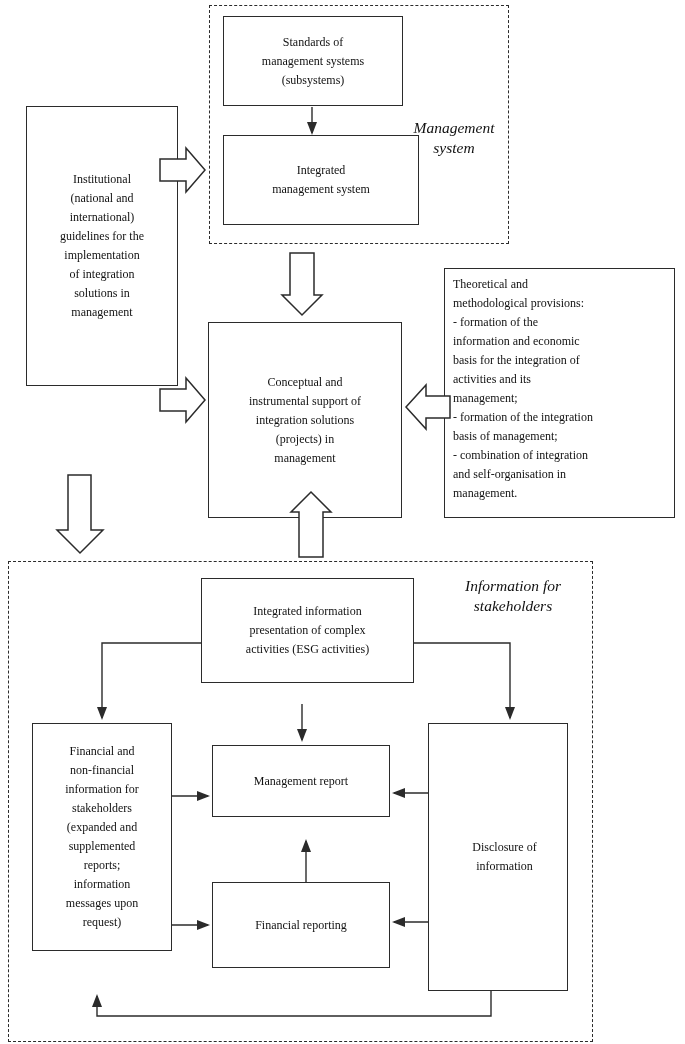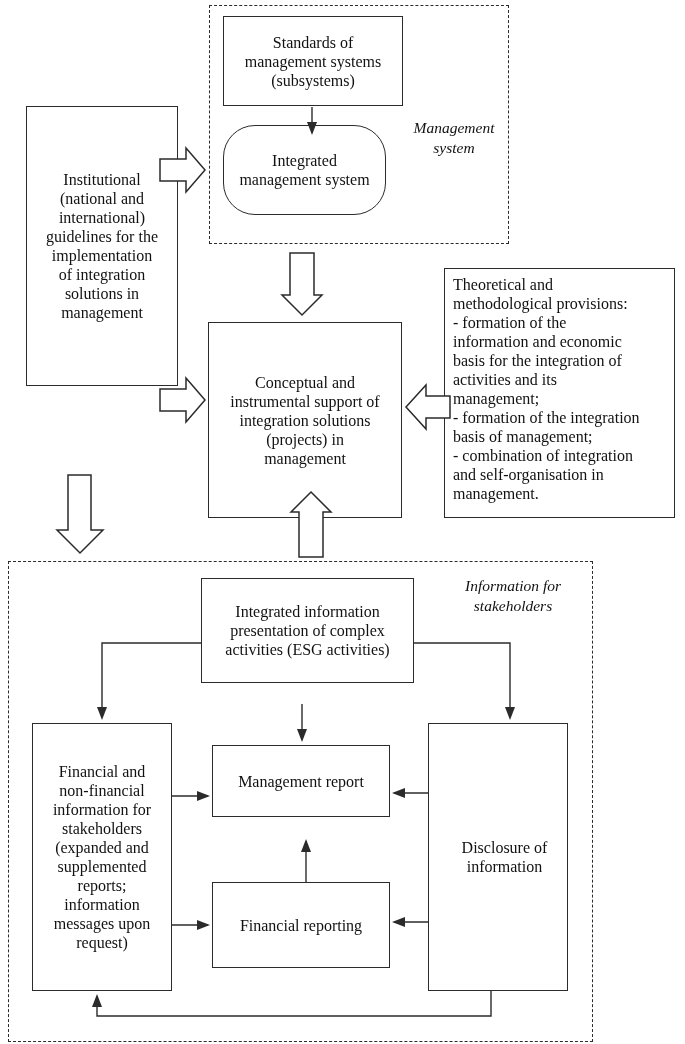--- a/index.html
+++ b/index.html
@@ -19,21 +19,21 @@
   }
   .box {
     position: absolute;
     box-sizing: border-box;
     border: 1.9px solid #2b2b2b;
     background: #ffffff;
     display: flex;
     align-items: center;
     justify-content: center;
     text-align: center;
-    font-size: 16px;
+    font-size: 12px;
     line-height: 19px;
   }
   .box > span { white-space: pre-line; display: block; width: 100%; }
   .box.leftalign {
     align-items: flex-start;
     justify-content: flex-start;
     text-align: left;
     padding: 6px 8px;
   }
   .glabel {
@@ -57,21 +57,21 @@
   <div class="glabel" style="left:398px; top:118px; width:112px;">Management
 system</div>
   <div class="glabel" style="left:438px; top:576px; width:150px;">Information for
 stakeholders</div>
 
   <div class="box" style="left:223px; top:16px; width:180px; height:90px;">
     <span>Standards of
 management systems
 (subsystems)</span>
   </div>
-  <div class="box" style="left:223px; top:125px; width:163px; height:90px;border-radius:32px;">
+  <div class="box" style="left:223px; top:135px; width:196px; height:90px;">
     <span>Integrated
 management system</span>
   </div>
 
   <div class="box" style="left:2px; top:106px; width:152px; height:280px;margin-left:24px;">
     <span>Institutional
 (national and
 international)
 guidelines for the
 implementation
@@ -101,21 +101,21 @@
 - combination of integration
 and self-organisation in
 management.</span>
   </div>
 
   <div class="box" style="left:201px; top:578px; width:213px; height:105px;">
     <span>Integrated information
 presentation of complex
 activities (ESG activities)</span>
   </div>
-  <div class="box" style="left:32px; top:723px; width:140px; height:268px;">
+  <div class="box" style="left:32px; top:723px; width:140px; height:228px;">
     <span>Financial and
 non-financial
 information for
 stakeholders
 (expanded and
 supplemented
 reports;
 information
 messages upon
 request)</span>

